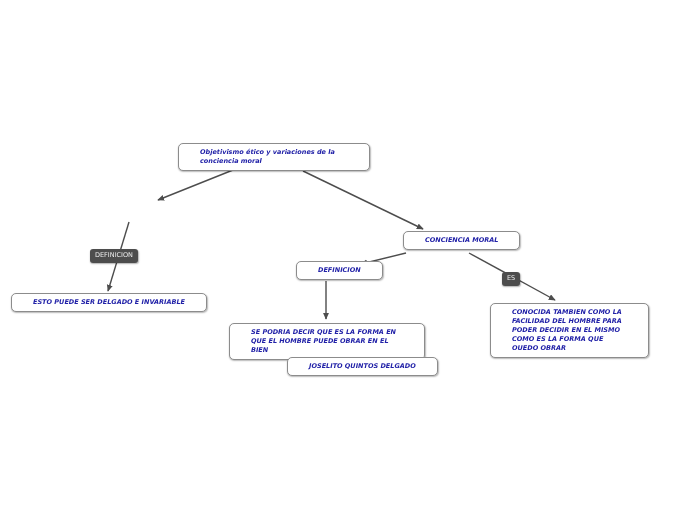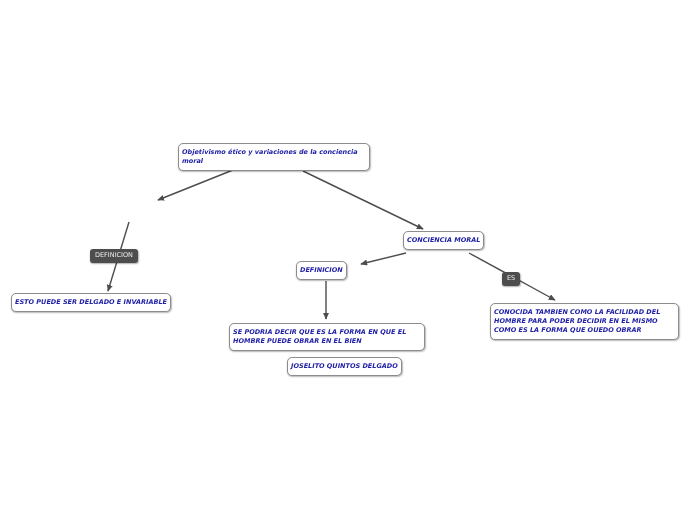--- a/index.html
+++ b/index.html
@@ -21,21 +21,21 @@
   }
   svg.connectors line { stroke: #4d4d4d; stroke-width: 1.4; }
   .node {
     position: absolute;
     z-index: 2;
     background: #ffffff;
     border: 1.4px solid #8c8c8c;
     border-radius: 5px;
     color: #2222a8;
     font: italic bold 6.5px/1.4 "DejaVu Sans", sans-serif;
-    padding: 4px 3px;
+    padding: 4px 21px;
     box-sizing: border-box;
     box-shadow: 0.5px 1px 1.5px rgba(0,0,0,0.28);
     cursor: default;
   }
   .node.single { white-space: nowrap; }
   .label-dark {
     position: absolute;
     z-index: 3;
     background: #4d4d4d;
     color: #ededed;
@@ -72,19 +72,19 @@
   <div class="label-dark" style="left:90px; top:249px;">DEFINICION</div>
 
   <div class="node single" style="left:11px; top:293px;">ESTO PUEDE SER DELGADO E INVARIABLE</div>
 
   <div class="node single" style="left:403px; top:231px;">CONCIENCIA MORAL</div>
 
   <div class="node single" style="left:296px; top:261px;">DEFINICION</div>
 
   <div class="label-dark" style="left:502px; top:272px;">ES</div>
 
-  <div class="node" style="left:490px; top:303px; width:189px;">CONOCIDA TAMBIEN COMO LA FACILIDAD DEL HOMBRE PARA PODER DECIDIR EN EL MISMO COMO ES LA FORMA QUE OUEDO OBRAR</div>
+  <div class="node" style="left:490px; top:303px; width:159px;">CONOCIDA TAMBIEN COMO LA FACILIDAD DEL HOMBRE PARA PODER DECIDIR EN EL MISMO COMO ES LA FORMA QUE OUEDO OBRAR</div>
 
   <div class="node" style="left:229px; top:323px; width:196px;">SE PODRIA DECIR QUE ES LA FORMA EN QUE EL HOMBRE PUEDE OBRAR EN EL BIEN</div>
 
   <div class="node single" style="left:287px; top:357px;">JOSELITO QUINTOS DELGADO</div>
 
 </div>
 
 </body></html>

